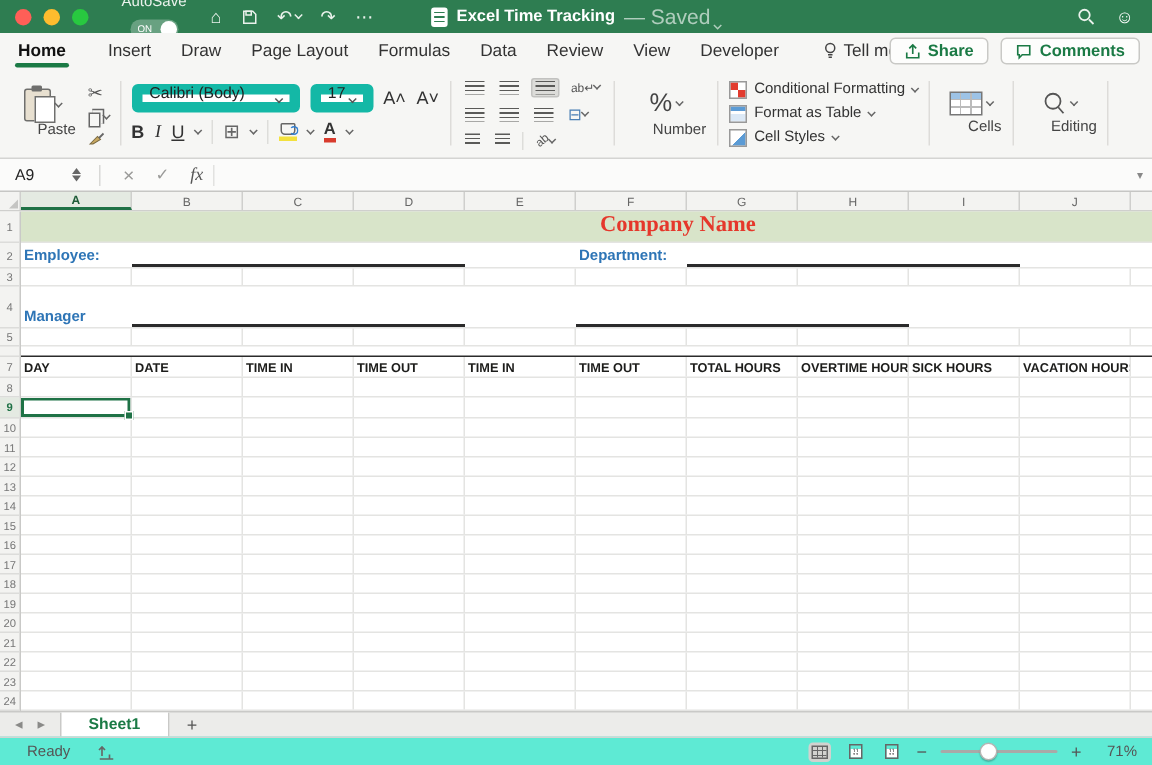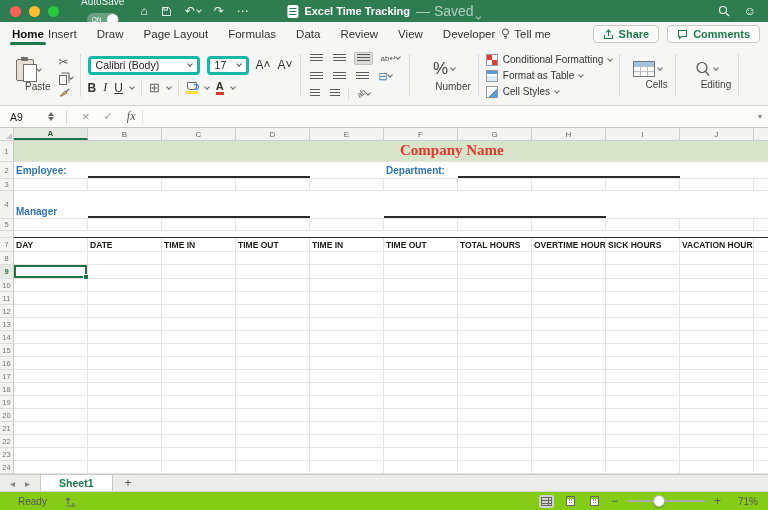--- a/index.html
+++ b/index.html
@@ -20,21 +20,21 @@
   .chev { display:inline-block; width:4px; height:4px; border-right:1px solid currentColor; border-bottom:1px solid currentColor; transform:rotate(45deg); margin-top:-2px; }
   .title-center { position:absolute; left:50%; top:0; height:22px; transform:translateX(-50%); display:flex; align-items:center; gap:6px; }
   .doc-ic { width:11px; height:13px; background:#fff; border-radius:2px; position:relative; }
   .doc-ic::after{ content:""; position:absolute; left:2px; top:3px; width:7px; height:7px; background:repeating-linear-gradient(#2e7d51 0 1px, transparent 1px 3px); }
   .tb-title { font-size:11px; font-weight:700; color:#fff; }
   .tb-saved { font-size:14px; color:rgba(255,255,255,.62); display:flex; align-items:flex-end; gap:3px; }
   .tb-right { position:absolute; right:12px; display:flex; align-items:center; gap:14px; }
 
   
   .tabbar { height:24px; background:#f6f6f4; display:flex; align-items:center; padding:0 10px; flex:0 0 24px; position:relative; }
-  .tabs { display:flex; gap:0; align-items:center; }
+  .tabs { display:flex; gap:24px; align-items:center; }
   .tab { font-size:11.5px; color:#333; padding:4px 2px; position:relative; white-space:nowrap; }
   .tab.active { font-weight:700; color:#111; }
   .tab.active::after { content:""; position:absolute; left:0; right:0; bottom:-1px; height:3px; background:#1b7a45; border-radius:2px; }
   .tellme { display:flex; align-items:center; gap:4px; font-size:11.5px; color:#333; margin-left:4px; }
   .tab-actions { position:absolute; right:8px; display:flex; gap:8px; }
   .pill-btn { display:flex; align-items:center; gap:5px; border:1px solid #c9c9c6; background:#fdfdfc; color:#1b7a45; font-size:11px; font-weight:600; padding:2px 9px; border-radius:4px; }
 
   
   .ribbon { height:60px; background:#f6f6f4; border-bottom:1px solid #d4d4d2; display:flex; align-items:stretch; padding:0 2px; flex:0 0 60px; }
   .group { display:flex; align-items:center; padding:0 5px; }
@@ -46,21 +46,21 @@
   
   .paste-col { display:flex; flex-direction:column; align-items:center; }
   .clipboard { width:18px; height:22px; border:1.5px solid #6f6f6d; border-radius:2px; position:relative; background:#e8e0d0; }
   .clipboard::before { content:""; position:absolute; left:4px; top:-3px; width:7px; height:4px; background:#6f6f6d; border-radius:1px; }
   .clipboard::after { content:""; position:absolute; right:-4px; top:4px; width:12px; height:16px; background:#fff; border:1px solid #6f6f6d; }
   .mini-col { display:flex; flex-direction:column; gap:3px; margin-left:8px; }
   .copyicon { width:8px; height:10px; border:1px solid #666; box-shadow:2px -2px 0 -0.5px #f6f6f4, 2.5px -2.5px 0 0 #666; margin-top:3px; }
 
   
   .font-grid { display:flex; flex-direction:column; gap:5px; }
-  .selbox { border:3px solid #14b8a6; background:#fff; border-radius:4px; height:19px; display:flex; align-items:center; font-size:10.5px; color:#222; padding:0 5px; justify-content:space-between; }
+  .selbox { border:7px solid #14b8a6; background:#fff; border-radius:4px; height:19px; display:flex; align-items:flex-end; font-size:10.5px; color:#222; padding:0 5px; justify-content:space-between; }
   .fnrow, .fbrow { display:flex; align-items:center; gap:7px; }
   .fontbtn { font-size:12px; color:#333; }
   .ubar { text-decoration:underline; }
   .redbar { border-bottom:3px solid #d83b2d; line-height:1; }
   .ylwbar { width:12px; height:3px; background:#f3e13d; margin-top:1px; }
   .bucket { width:10px; height:8px; border:1px solid #666; border-radius:1px 1px 3px 3px; position:relative; }
   .bucket::after{ content:""; position:absolute; right:-3px; top:1px; width:4px; height:4px; border:1px solid #2f7dd1; border-radius:50%; border-left-color:transparent; }
 
   
   .align-grid { display:flex; flex-direction:column; gap:4px; }
@@ -135,21 +135,21 @@
   .c.selcell { position:relative; box-shadow:inset 0 0 0 2px #1f7246; }
   .c.selcell::after { content:""; position:absolute; right:-2px; bottom:-2px; width:4px; height:4px; background:#1f7246; border:1px solid #fff; }
 
   
   .sheettabs { height:17px; flex:0 0 17px; background:#ececea; border-top:1px solid #c9c9c7; display:flex; align-items:stretch; font-size:10px; }
   .st-arrows { display:flex; align-items:center; gap:10px; padding:0 10px; color:#8a8a88; }
   .st-tab { background:#fff; border-left:1px solid #c9c9c7; border-right:1px solid #c9c9c7; padding:0 18px; display:flex; align-items:center; color:#1b7a45; font-weight:700; font-size:10.5px; }
   .st-add { padding:0 12px; display:flex; align-items:center; color:#555; font-size:12px; }
 
   
-  .statusbar { height:19px; flex:0 0 19px; background:#84cc16; border-top:1px solid #d4d4d2; display:flex; align-items:center; font-size:10px; color:#555; position:relative; }
+  .statusbar { height:19px; flex:0 0 19px; background:#5eead4; border-top:1px solid #d4d4d2; display:flex; align-items:center; font-size:10px; color:#555; position:relative; }
   .st-ready { margin-left:18px; }
   .mode-ic { margin-left:18px; color:#666; }
   .sb-right { position:absolute; right:10px; display:flex; align-items:center; gap:9px; }
   .view-ic { width:15px; height:13px; display:flex; align-items:center; justify-content:center; border-radius:3px; }
   .view-ic.sel { background:#d2d2cf; }
   .vgrid { width:11px; height:9px; border:1px solid #666; background:repeating-linear-gradient(90deg,transparent 0 2.6px,#666 2.6px 3.3px), repeating-linear-gradient(transparent 0 2.3px,#666 2.3px 3px); }
   .vpage { width:9px; height:10px; border:1px solid #666; background:linear-gradient(transparent 0 2px,#fff 2px); position:relative; }
   .vpage::after{ content:""; position:absolute; inset:2px; border:1px dotted #888; }
   .zoomtrack { width:78px; height:2px; background:#a9a9a7; border-radius:1px; position:relative; }
   .zoomhandle { position:absolute; left:33%; top:-5px; width:12px; height:12px; border-radius:50%; background:#fff; border:1px solid #b5b5b3; box-shadow:0 1px 1px rgba(0,0,0,.25); }

